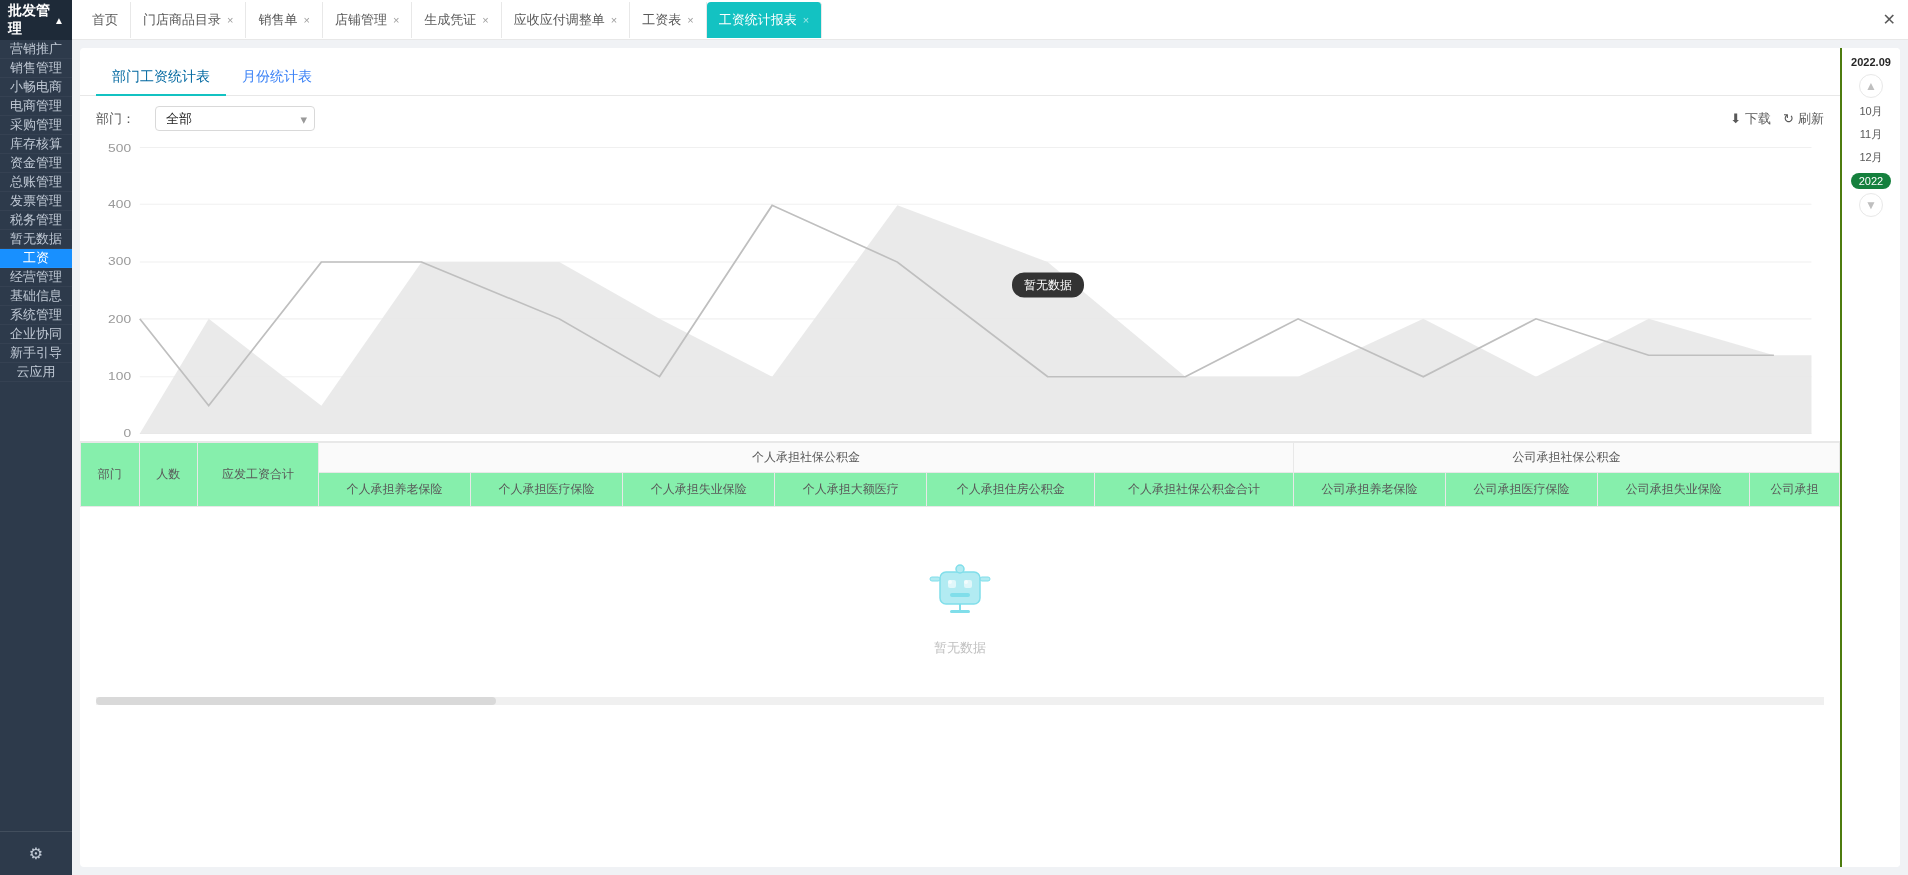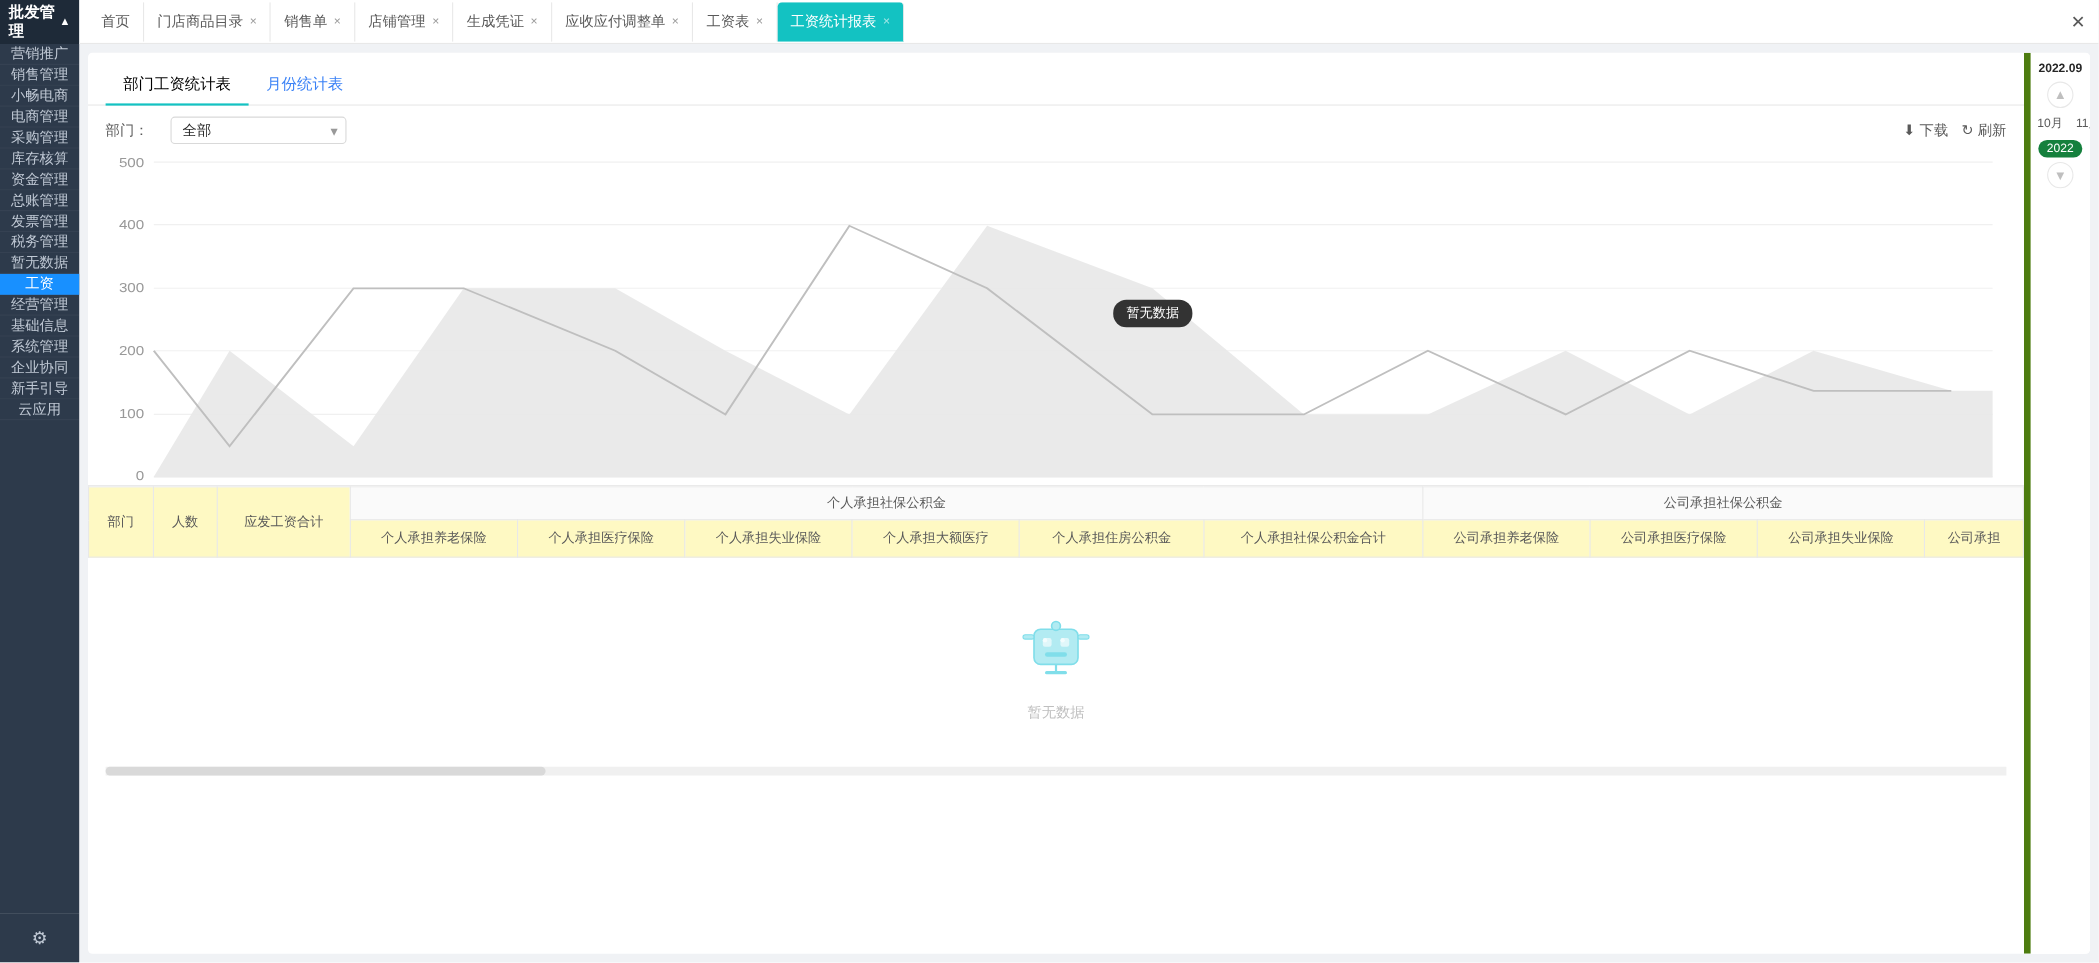--- a/index.html
+++ b/index.html
@@ -108,21 +108,21 @@
       gap: 0;
     }
     .sub-tab {
       padding: 8px 16px;
       cursor: pointer;
       color: #3b82f6;
       font-size: 14px;
       border-bottom: 2px solid transparent;
       margin-bottom: -1px;
     }
-    .sub-tab.active { color: #000000; border-bottom: 2px solid #13c2c2; }
+    .sub-tab.active { color: #0369a1; border-bottom: 2px solid #13c2c2; }
 
     
     .toolbar {
       display: flex;
       align-items: center;
       justify-content: space-between;
       padding: 10px 16px;
     }
     .toolbar-left { display: flex; align-items: center; gap: 20px; }
     .dept-label { color: #595959; font-size: 13px; }
@@ -169,21 +169,21 @@
       overflow: auto;
       border-top: 1px solid #e8e8e8;
     }
     table {
       width: 100%;
       border-collapse: collapse;
       font-size: 12px;
       min-width: 1200px;
     }
     thead tr th {
-      background: #fef9c3;
+      background: #86efac;
       border: 1px solid #e8e8e8;
       padding: 8px 10px;
       text-align: center;
       color: #595959;
       font-weight: normal;
       white-space: nowrap;
     }
     .th-group {
       background: #fafafa;
       border: 1px solid #e8e8e8;
@@ -210,21 +210,21 @@
     .empty-icon {
       width: 80px;
       height: 80px;
       margin-bottom: 12px;
     }
     .empty-text { color: #bfbfbf; font-size: 13px; }
 
     
     .timeline-panel {
       width: 60px;
-      border-left: 6px solid #4d7c0f;
+      border-left: 2px solid #4d7c0f;
       background: #fff;
       display: flex;
       flex-direction: column;
       align-items: center;
       padding: 8px 0;
       overflow-y: auto;
       flex-shrink: 0;
     }
     .timeline-nav-btn {
       width: 24px;
@@ -242,21 +242,21 @@
     .timeline-month {
       font-size: 11px;
       color: #595959;
       padding: 3px 6px;
       cursor: pointer;
       border-radius: 10px;
       margin: 1px 0;
       white-space: nowrap;
     }
     .timeline-month.active { background: #13c2c2; color: #fff; border-radius: 10px; }
-    .timeline-section { display: flex; flex-direction: row; align-items: center; width: 100%; }
+    .timeline-section { display: flex; flex-direction: column; align-items: center; width: 100%; }
     .timeline-year-badge {
       background: #15803d;
       color: #fff;
       border-radius: 10px;
       padding: 2px 8px;
       font-size: 11px;
       margin: 4px 0 2px;
       cursor: pointer;
     }
 

